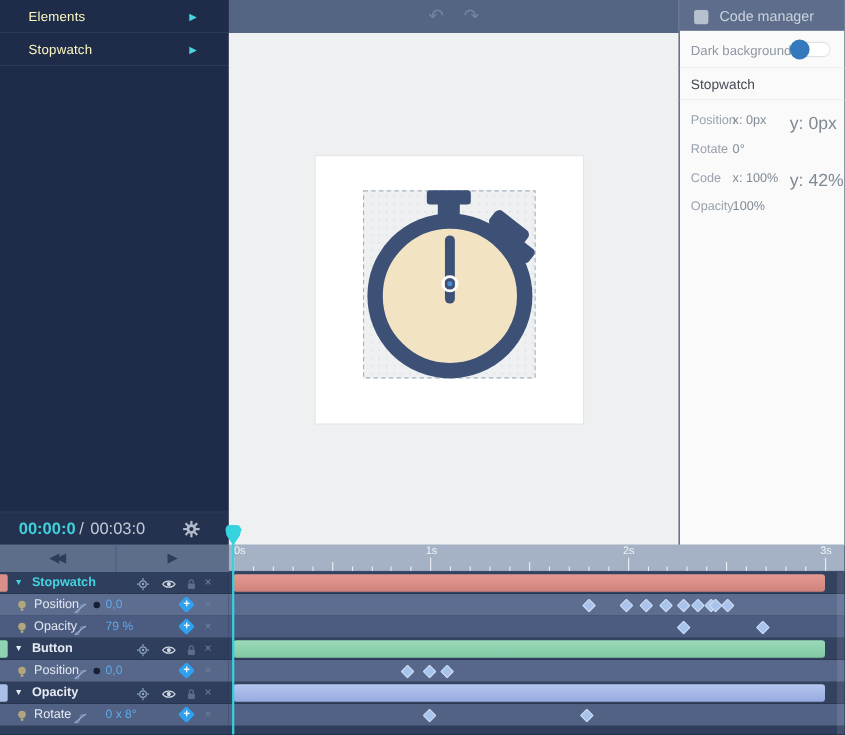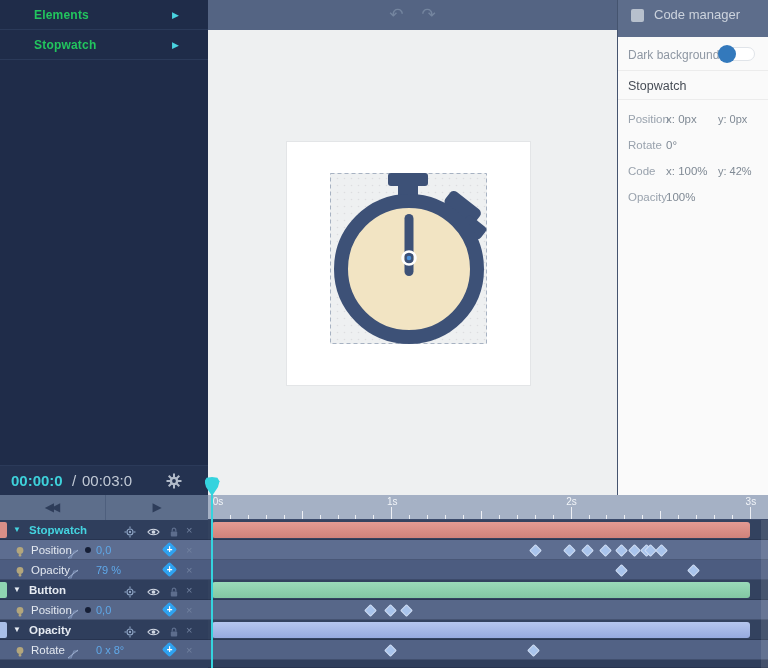--- a/index.html
+++ b/index.html
@@ -3,26 +3,26 @@
 <meta charset="utf-8">
 <style>
   * { margin:0; padding:0; box-sizing:border-box; }
   html,body { background:#1f2c49; }
   body { font-family:"Liberation Sans","DejaVu Sans",sans-serif; }
   .app { position:relative; width:768px; height:668px; overflow:hidden; background:#1f2c49; }
 
   
   .sidebar { position:absolute; left:0; top:0; width:208px; height:668px; background:#1f2c49; }
   .side-item { position:relative; height:30px; line-height:30px; border-bottom:1px solid #2b3a59; cursor:pointer; }
-  .side-label { position:absolute; left:34px; color:#22c55e; font-size:12px; font-weight:bold; letter-spacing:.2px; }
+  .side-label { position:absolute; left:26px; color:#fef9c3; font-size:12px; font-weight:normal; letter-spacing:.2px; }
   .caret-r { position:absolute; right:29px; color:#4ad4e0; font-size:9px; }
 
   
   .time-bar { position:absolute; left:0; top:465px; width:208px; height:30px; background:#243250; border-top:1px solid #2b3a59; }
-  .t-cur { position:absolute; left:11px; top:6px; color:#3ed1da; font-size:15px; font-weight:bold; }
+  .t-cur { position:absolute; left:17px; top:6px; color:#3ed1da; font-size:15px; font-weight:bold; }
   .t-sep { position:absolute; left:72px; top:6px; color:#c2cad6; font-size:15px; }
   .t-total { position:absolute; left:82px; top:6px; color:#c2cad6; font-size:15px; }
   .gear-wrap { position:absolute; right:26px; top:7px; width:16px; height:16px; cursor:pointer; }
 
   
   .transport { position:absolute; left:0; top:495px; width:208px; height:25px; background:#5d6e8b; display:flex; }
   .tbtn { flex:1; border:none; background:transparent; color:#2e3d5a; font-size:12px; cursor:pointer; line-height:25px; text-align:center; }
   .tbtn.rw { border-right:1px solid #4e5f7d; letter-spacing:-3px; padding-right:3px; }
 
   
@@ -62,34 +62,34 @@
   .histbtn { color:#74859f; font-size:17px; line-height:28px; cursor:pointer; }
 
   
   .canvas-area { position:absolute; left:208px; top:30px; width:409px; height:466px; background:#eef0f1; }
   .artboard { position:absolute; left:79px; top:112px; width:243px; height:243px; background:#ffffff; box-shadow:0 0 0 1px #e3e5e7; }
   .size-label { position:absolute; left:79px; top:360px; width:243px; text-align:center; color:#8d9ab0; font-size:12px; letter-spacing:1px; }
   .pencil { color:#9aa7bc; font-size:11px; margin-left:4px; cursor:pointer; }
 
   
   .right-panel { position:absolute; left:617px; top:0; width:151px; height:496px; background:#fafafa; border-left:1px solid #45546f; }
-  .rp-header { position:relative; height:37px; background:#5d6d8b; }
+  .rp-header { position:relative; height:28px; background:#5d6d8b; }
   .rp-check { position:absolute; left:13px; top:9px; width:13px; height:13px; background:#b7c0cd; border-radius:2px; cursor:pointer; }
   .rp-title { position:absolute; left:36px; top:0; line-height:30px; color:#ccd3dd; font-size:13px; }
   .rp-row1 { position:relative; height:34px; border-bottom:1px solid #ececec; }
   .rp-darklabel { position:absolute; left:10px; top:11px; font-size:12px; color:#8e97a3; }
   .toggle { position:absolute; right:13px; top:10px; width:36px; height:14px; background:#ffffff; border:1px solid #e0e4e9; border-radius:8px; cursor:pointer; }
   .knob { position:absolute; left:-2px; top:-3px; width:18px; height:18px; border-radius:50%; background:#3379bc; }
   .rp-row2 { position:relative; height:29px; border-bottom:1px solid #ececec; }
   .rp-elname { position:absolute; left:10px; top:8px; font-size:12.5px; color:#474d56; }
   .rp-props { position:relative; padding-top:6px; }
   .prow { position:relative; height:26px; }
   .plabel { position:absolute; left:10px; top:7px; font-size:11.5px; color:#99a2ad; }
   .pv1 { position:absolute; left:48px; top:7px; font-size:11.5px; color:#7f8994; }
-  .pv2 { position:absolute; left:100px; top:7px; font-size:11px; color:#7f8994; }
+  .pv2 { position:absolute; left:100px; top:7px; font-size:16px; color:#7f8994; }
 
   
   .ruler { position:absolute; left:208px; top:495px; width:560px; height:25px; background:#a5b1c5; border-bottom:1px solid #3c4b6b; overflow:hidden; cursor:pointer; }
   .tick { position:absolute; bottom:0; width:1px; background:rgba(255,255,255,.8); }
   .tick-label { position:absolute; top:1px; font-size:10px; color:#f2f5f9; transform:translateX(-50%); }
 
   
   .tracks-right { position:absolute; left:208px; top:520px; width:560px; height:148px; background:#2f3e5c; }
   .rrow { position:relative; height:20px; box-shadow: inset 0 -1px rgba(15,24,45,.25); }
   .r-header { background:#33425f; }

